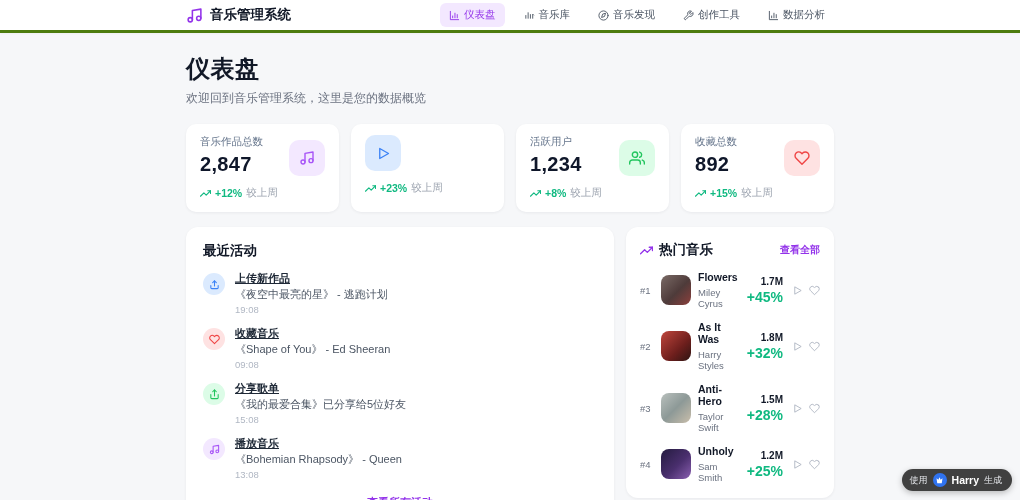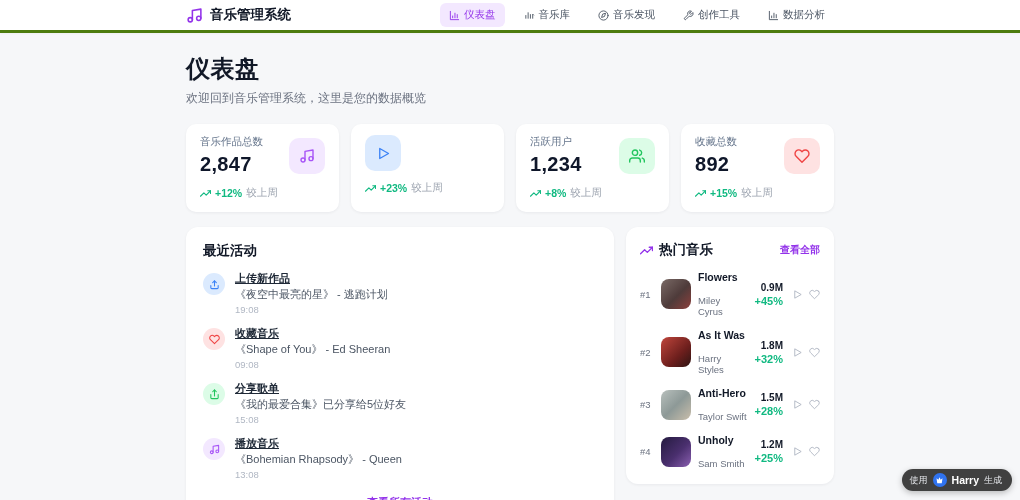--- a/index.html
+++ b/index.html
@@ -30,21 +30,21 @@
   .main { width:648px; margin:0 auto; }
   .page-title { font-size:24px; font-weight:bold; color:#111827; margin:20px 0 5px; letter-spacing:.5px; }
   .page-subtitle { font-size:12px; color:#6b7280; margin-bottom:17px; }
 
   
   .stats-row { display:flex; gap:12px; margin-bottom:15px; }
   .stat-card {
     flex:1; background:#fff; border-radius:10px; padding:11px 14px 12px;
     box-shadow:0 1px 3px rgba(16,24,40,.06);
   }
-  .stat-top { display:flex; justify-content:space-between; align-items:center; }
+  .stat-top { display:flex; justify-content:space-between; align-items:flex-end; }
   .stat-label { font-size:10.5px; color:#64748b; margin-bottom:4px; }
   .stat-value { font-size:20px; font-weight:bold; color:#0f172a; letter-spacing:.3px; }
   .stat-icon { width:36px; height:36px; border-radius:10px; display:flex; align-items:center; justify-content:center; flex:none; }
   .tile-purple { background:#f3e8ff; color:#a855f7; }
   .tile-blue   { background:#dbeafe; color:#3b82f6; }
   .tile-green  { background:#dcfce7; color:#22c55e; }
   .tile-red    { background:#fee2e2; color:#ef4444; }
   .stat-trend { display:flex; align-items:center; gap:4px; margin-top:10px; font-size:10.5px; }
   .trend-up { color:#10b981; font-weight:bold; display:flex; align-items:center; gap:3px; }
   .trend-period { color:#9ca3af; }
@@ -71,24 +71,24 @@
 
   .song-row { display:flex; align-items:center; gap:7px; margin-top:12px; }
   .song-rank { font-size:9.5px; color:#6b7280; width:14px; flex:none; }
   .song-art { width:30px; height:30px; border-radius:8px; flex:none; }
   .art-1 { background:linear-gradient(135deg,#7a6a66 0%,#4e3b3a 55%,#8c3f3c 100%); }
   .art-2 { background:linear-gradient(135deg,#c0463c 0%,#6e1f1d 60%,#2e1412 100%); }
   .art-3 { background:linear-gradient(135deg,#b9c0bd 0%,#8d9997 50%,#c9beab 100%); }
   .art-4 { background:linear-gradient(135deg,#241b3f 0%,#4a2f6e 55%,#8a5fb0 100%); }
   .song-info { flex:1; min-width:0; }
   .song-title { font-size:10.5px; font-weight:bold; color:#111827; line-height:12px; }
-  .song-artist { font-size:9.5px; color:#6b7280; margin-top:12px; }
+  .song-artist { font-size:9.5px; color:#6b7280; margin-top:4px; }
   .song-stats { text-align:right; flex:none; }
   .song-plays { font-size:10px; font-weight:bold; color:#111827; line-height:11px; }
-  .song-growth { font-size:11px; color:#10b981; font-weight:bold; margin-top:2px; }
+  .song-growth { font-size:14px; color:#10b981; font-weight:bold; margin-top:2px; }
   .song-actions { display:flex; gap:6px; color:#b0b7c3; flex:none; margin-left:2px; }
   .song-actions span { cursor:pointer; display:flex; }
 
   
   .lynx-badge {
     position:absolute; right:8px; bottom:9px; background:#404040; color:#fff;
     border-radius:13px; padding:4px 10px 4px 8px; display:flex; align-items:center; gap:5px;
     box-shadow:0 2px 6px rgba(0,0,0,.25);
   }
   .lynx-badge .btext { font-size:9px; color:#e5e7eb; }
@@ -347,21 +347,21 @@
       </div>
 
       <div class="song-row">
         <span class="song-rank">#1</span>
         <div class="song-art art-1"></div>
         <div class="song-info">
           <div class="song-title">Flowers</div>
           <div class="song-artist">Miley Cyrus</div>
         </div>
         <div class="song-stats">
-          <div class="song-plays">0.9M</div>
+          <div class="song-plays">1.7M</div>
           <div class="song-growth">+45%</div>
         </div>
         <div class="song-actions">
           <span>
               <svg width="11" height="11" viewBox="0 0 24 24" fill="none" stroke="currentColor" stroke-width="2" stroke-linejoin="round">
                 <polygon points="6 4 20 12 6 20 6 4"></polygon>
               </svg>
             </span>
           <span>
               <svg width="11" height="11" viewBox="0 0 24 24" fill="none" stroke="currentColor" stroke-width="2" stroke-linecap="round" stroke-linejoin="round">

